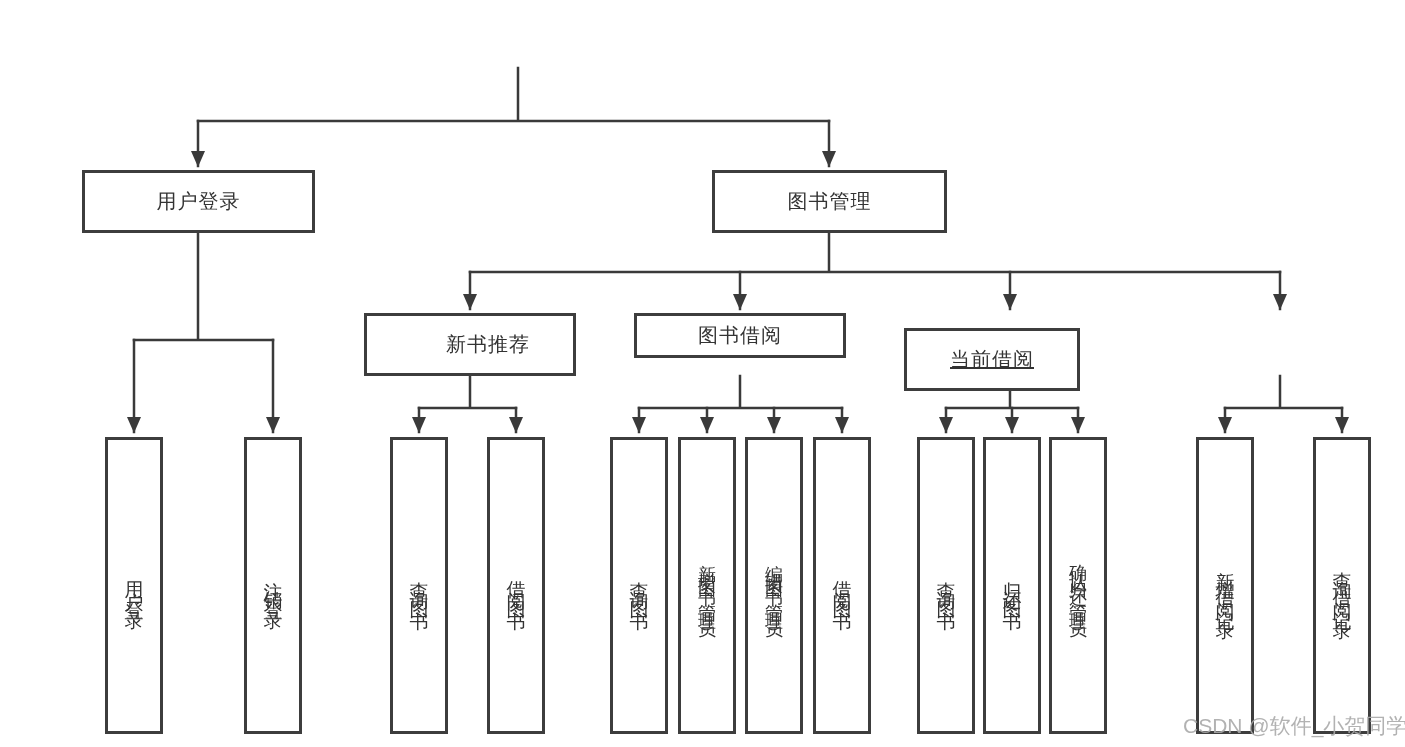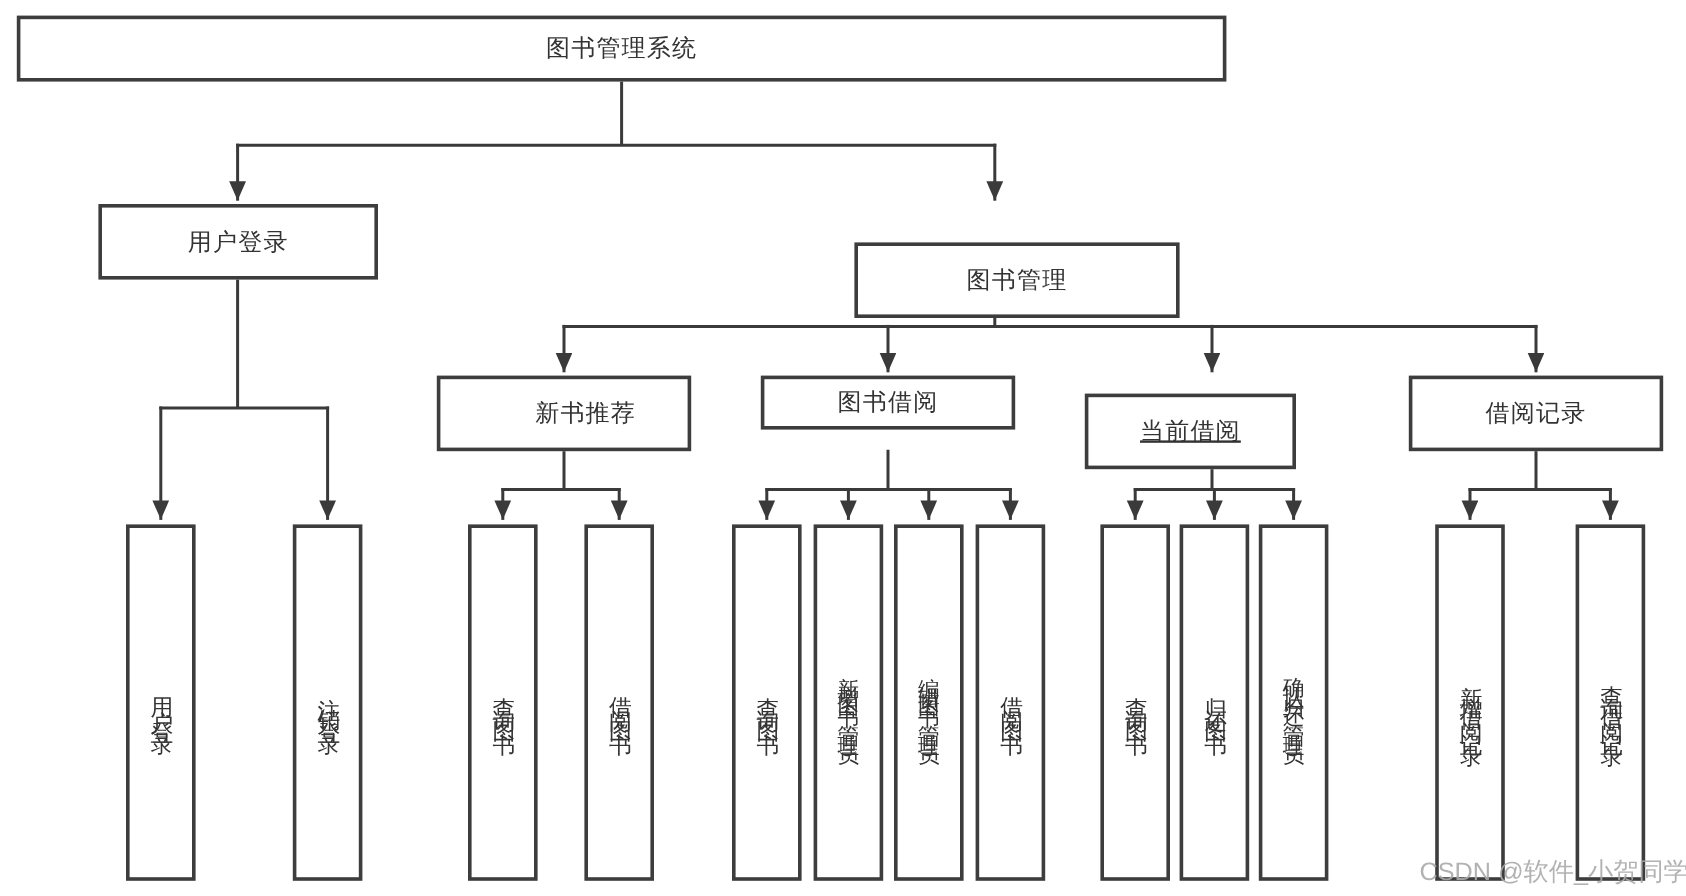--- a/index.html
+++ b/index.html
@@ -57,21 +57,21 @@
     text-orientation: mixed;
     text-align: center;
     line-height: 52px;
     font-size: 19px;
     letter-spacing: 10px;
   }
   .vbox.long { letter-spacing: 8px; font-size: 18px; }
   
   .root-box   { left: 14px;  top: 13px;  width: 1008px; height: 55px; }
   .l2-a       { left: 82px;  top: 170px; width: 233px;  height: 63px; }
-  .l2-b       { left: 712px; top: 170px; width: 271px;  height: 63px; margin-top: 32px; }
+  .l2-b       { left: 712px; top: 170px; width: 235px;  height: 63px; }
   .l3-1       { left: 364px; top: 313px; width: 212px;  height: 63px; padding-left: 36px; }
   .l3-2       { left: 634px; top: 313px; width: 212px;  height: 45px; }
   .l3-3       { left: 904px; top: 328px; width: 176px;  height: 63px; text-decoration: underline; }
   .l3-4       { left: 1174px;top: 313px; width: 212px;  height: 63px; }
   
   .v-1  { left: 105px; }
   .v-2  { left: 244px; }
   .v-3  { left: 390px; }
   .v-4  { left: 487px; }
   .v-5  { left: 610px; }
@@ -132,29 +132,27 @@
     <path class="trunk" d="M1010,376 V408 M946,408 H1078"></path>
     <line x1="946" y1="408" x2="946" y2="432" marker-end="url(#ah)"></line>
     <line x1="1012" y1="408" x2="1012" y2="432" marker-end="url(#ah)"></line>
     <line x1="1078" y1="408" x2="1078" y2="432" marker-end="url(#ah)"></line>
 
     <path class="trunk" d="M1280,376 V408 M1225,408 H1342"></path>
     <line x1="1225" y1="408" x2="1225" y2="432" marker-end="url(#ah)"></line>
     <line x1="1342" y1="408" x2="1342" y2="432" marker-end="url(#ah)"></line>
   </svg>
 
-  <div class="box hbox root-box">图书管理系统</div>
 
   <div class="box hbox l2-a">用户登录</div>
   <div class="box hbox l2-b">图书管理</div>
 
   <div class="box hbox l3-1">新书推荐</div>
   <div class="box hbox l3-2">图书借阅</div>
   <div class="box hbox l3-3">当前借阅</div>
-  <div class="box hbox l3-4">借阅记录</div>
 
   <div class="box vbox v-1">用户登录</div>
   <div class="box vbox v-2">注销登录</div>
 
   <div class="box vbox v-3">查询图书</div>
   <div class="box vbox v-4">借阅图书</div>
 
   <div class="box vbox v-5">查询图书</div>
   <div class="box vbox long v-6">新增图书（管理员）</div>
   <div class="box vbox long v-7">编辑图书（管理员）</div>

